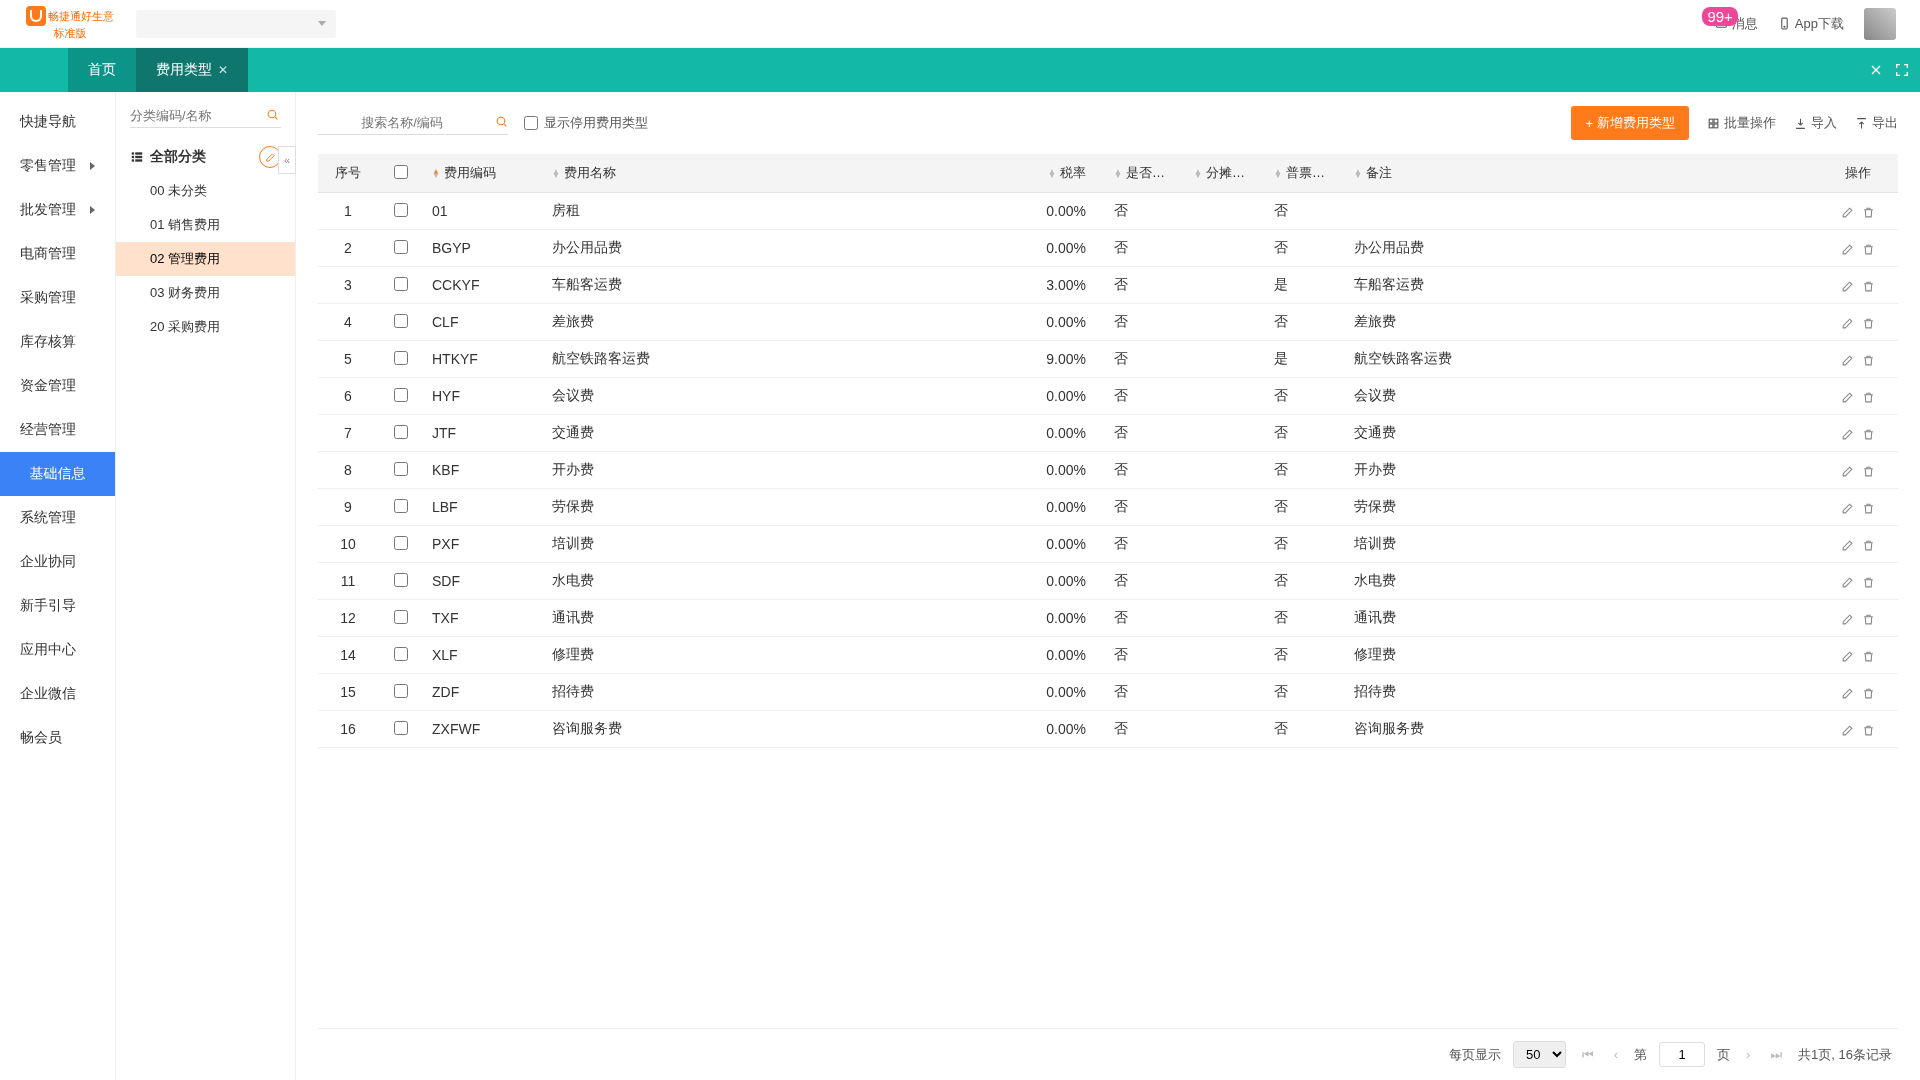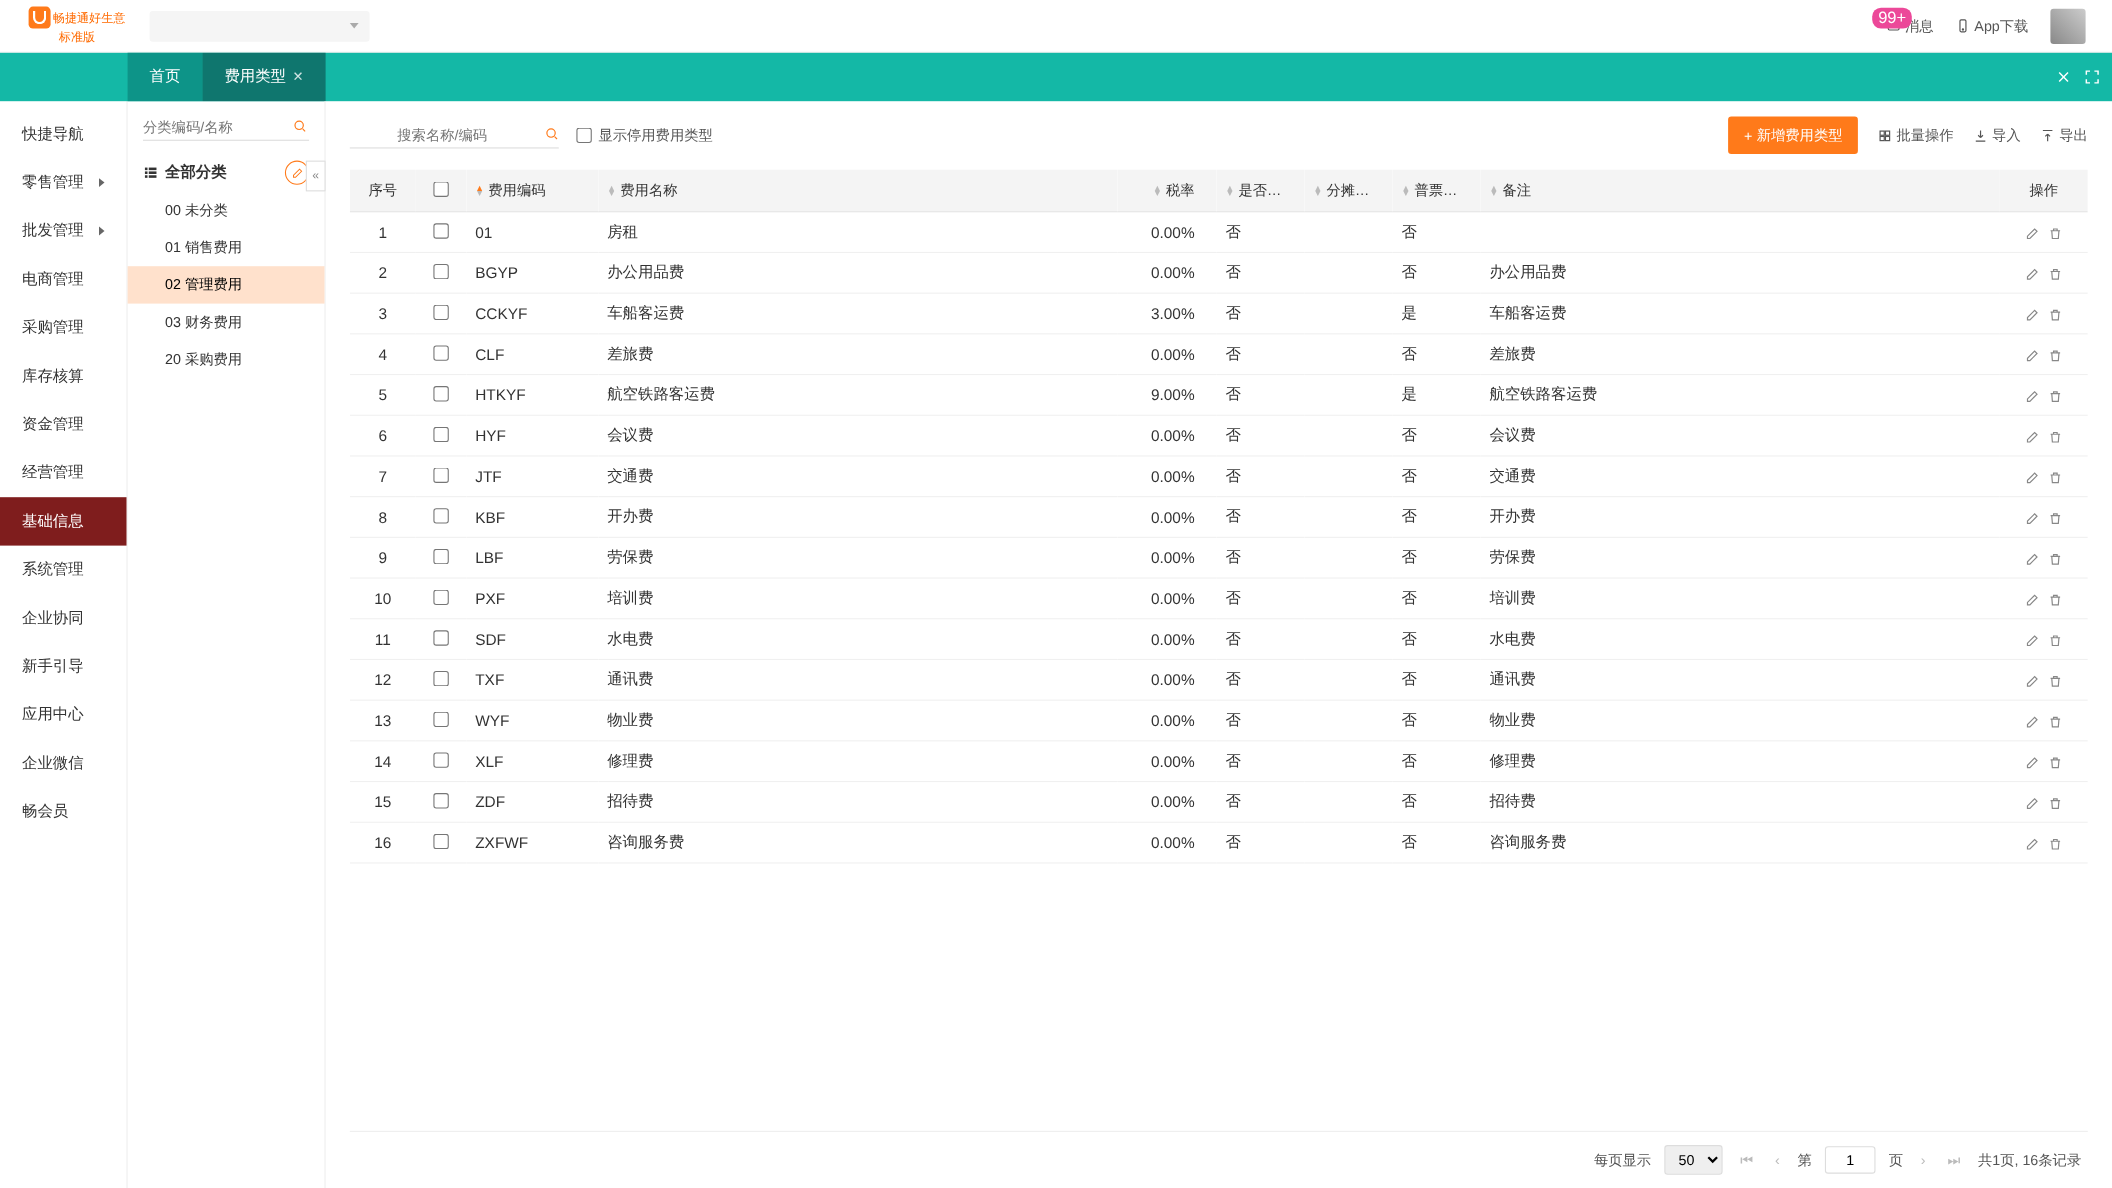--- a/index.html
+++ b/index.html
@@ -12,32 +12,32 @@
 .logo-ico::after { content:""; position:absolute; inset:4px; border:2px solid #fff; border-top:none; border-radius:0 0 6px 6px; }
 .logo-txt { font-size:11px; color:#ff6a00; }
 .logo-sub { font-size:11px; color:#ff6a00; }
 .org-sel { margin-left:20px; width:200px; height:28px; background:#f5f5f5; border-radius:3px; display:flex; align-items:center; padding:0 10px; justify-content:space-between; color:#999; }
 .chev { width:0; height:0; border-left:4px solid transparent; border-right:4px solid transparent; border-top:5px solid #aaa; }
 .top-right { margin-left:auto; display:flex; align-items:center; gap:20px; }
 .top-item { display:flex; align-items:center; gap:4px; font-size:13px; color:#555; cursor:pointer; position:relative; }
 .badge { position:absolute; top:-8px; right:20px; background:#ec4899; color:#fff; font-size:15px; border-radius:8px; padding:1px 5px; }
 .avatar { width:32px; height:32px; background:linear-gradient(45deg,#888,#ccc); border-radius:3px; }
 
-.tabbar { height:44px; background:#14b8a6; display:flex; align-items:stretch; position:relative; padding-left:116px; }
+.tabbar { height:44px; background:#14b8a6; display:flex; align-items:stretch; position:relative; padding-left:68px; }
 .tab { display:flex; align-items:center; padding:0 20px; color:#fff; font-size:14px; cursor:pointer; gap:6px; }
 .tab.home { background:#0d9488; }
 .tab.active { background:#0f766e; }
 .tab-close { font-size:12px; opacity:.8; }
 .tabbar-right { margin-left:auto; display:flex; align-items:center; padding:0 10px; gap:10px; }
 .tab-ico { width:16px; height:16px; color:#fff; cursor:pointer; }
 
 .body { display:flex; height:calc(1080px - 92px); }
 .sidebar { width:116px; background:#fff; border-right:1px solid #eee; padding-top:8px; position:absolute; left:0; top:48px; bottom:0; height:calc(1080px - 48px); }
 .side-item { height:44px; display:flex; align-items:center; padding:0 20px; font-size:14px; color:#333; cursor:pointer; justify-content:space-between; }
-.side-item.active { background:#7f1d1d; color:#fff; }
+.side-item.active { background:#3b82f6; color:#fff;justify-content:center; }
 .tri { width:0; height:0; border-top:4px solid transparent; border-bottom:4px solid transparent; border-left:5px solid #666; }
 
 .content { margin-left:116px; flex:1; display:flex; }
 .catpanel { width:180px; border-right:1px solid #eee; position:relative; }
 .cat-search { padding:12px 14px; position:relative; }
 .cat-search input { width:100%; border:none; border-bottom:1px solid #ddd; padding:4px 22px 4px 0; font-size:13px; outline:none; }
 .cat-search .sico { position:absolute; right:16px; top:14px; color:#ff7a1a; }
 .cat-head { display:flex; align-items:center; padding:6px 14px; gap:6px; font-size:14px; font-weight:600; }
 .cat-edit { margin-left:auto; width:22px; height:22px; border:1px solid #ff7a1a; border-radius:50%; display:flex; align-items:center; justify-content:center; color:#ff7a1a; font-size:11px; }
 .collapse-btn { position:absolute; right:-1px; top:54px; width:18px; height:28px; border:1px solid #ddd; background:#fff; display:flex; align-items:center; justify-content:center; font-size:11px; color:#888; cursor:pointer; }
@@ -490,36 +490,20 @@
                 <td class="col-bool"></td>
                 <td class="col-bool">否</td>
                 <td>通讯费</td>
                 <td class="col-op"><span class="op-ico"><svg viewBox="0 0 24 24" fill="none" stroke="currentColor" stroke-width="2">
                       <path d="M4 20h4L20 8l-4-4L4 16v4z"></path>
                     </svg></span><span class="op-ico"><svg viewBox="0 0 24 24" fill="none" stroke="currentColor" stroke-width="2">
                       <path d="M4 7h16M9 7V4h6v3M6 7l1 13h10l1-13"></path>
                     </svg></span></td>
               </tr>
               <tr>
-                <td class="col-seq">13</td>
-                <td class="col-chk"><input type="checkbox" style=""></td>
-                <td class="col-code">WYF</td>
-                <td>物业费</td>
-                <td class="col-rate">0.00%</td>
-                <td class="col-bool">否</td>
-                <td class="col-bool"></td>
-                <td class="col-bool">否</td>
-                <td>物业费</td>
-                <td class="col-op"><span class="op-ico"><svg viewBox="0 0 24 24" fill="none" stroke="currentColor" stroke-width="2">
-                      <path d="M4 20h4L20 8l-4-4L4 16v4z"></path>
-                    </svg></span><span class="op-ico"><svg viewBox="0 0 24 24" fill="none" stroke="currentColor" stroke-width="2">
-                      <path d="M4 7h16M9 7V4h6v3M6 7l1 13h10l1-13"></path>
-                    </svg></span></td>
-              </tr>
-              <tr>
                 <td class="col-seq">14</td>
                 <td class="col-chk"><input type="checkbox" style=""></td>
                 <td class="col-code">XLF</td>
                 <td>修理费</td>
                 <td class="col-rate">0.00%</td>
                 <td class="col-bool">否</td>
                 <td class="col-bool"></td>
                 <td class="col-bool">否</td>
                 <td>修理费</td>
                 <td class="col-op"><span class="op-ico"><svg viewBox="0 0 24 24" fill="none" stroke="currentColor" stroke-width="2">

